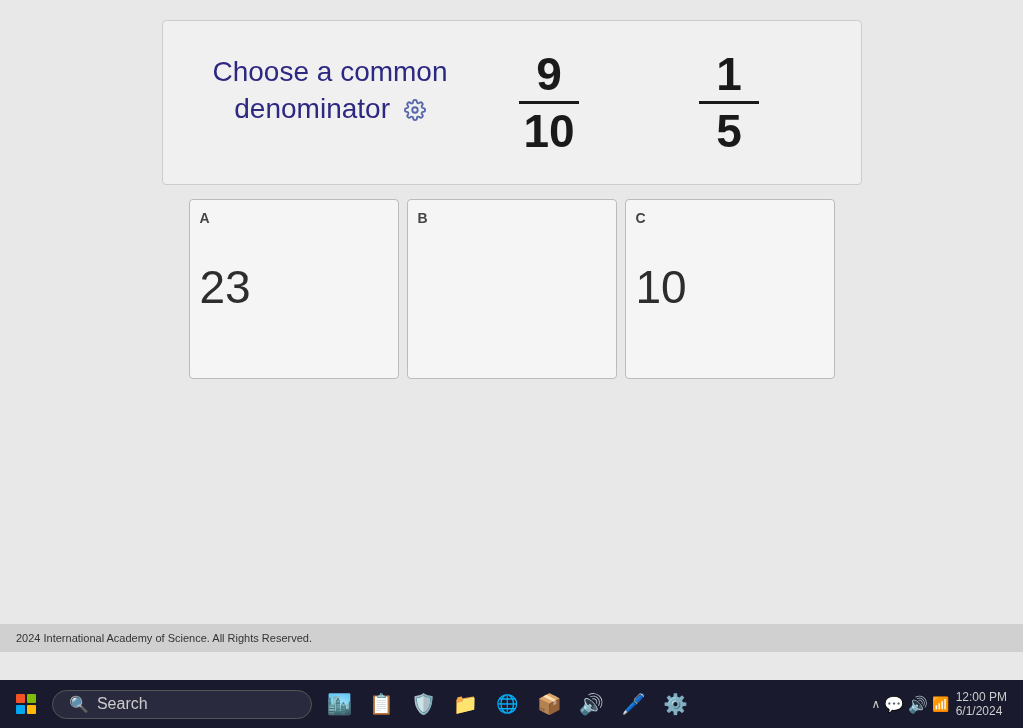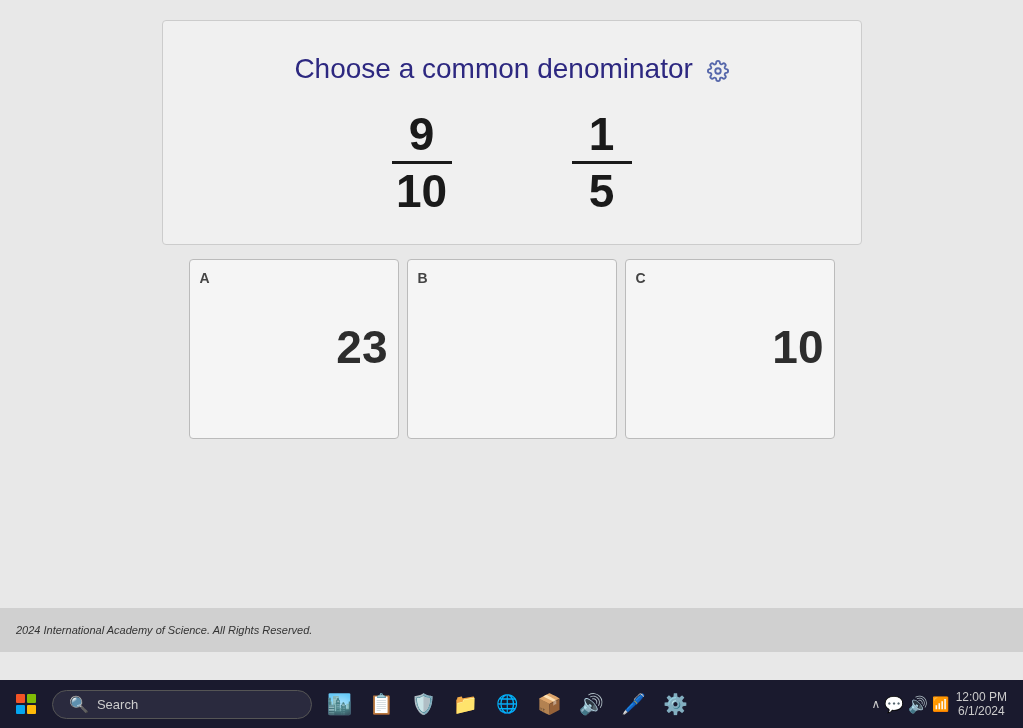--- a/index.html
+++ b/index.html
@@ -24,21 +24,21 @@
       padding-top: 20px;
     }
 
     .question-card {
       background: #f0f0f0;
       border: 1px solid #ccc;
       border-radius: 4px;
       width: 700px;
       padding: 30px 40px 30px 40px;
       display: flex;
-      flex-direction: column;
+      flex-direction: row;
       align-items: center;
       margin-bottom: 10px;
     }
 
     .question-title {
       font-size: 28px;
       font-weight: 400;
       color: #2d2880;
       text-align: center;
       margin-bottom: 24px;
@@ -111,37 +111,36 @@
 
     .answer-label {
       font-size: 14px;
       font-weight: 600;
       color: #444;
       margin-bottom: 4px;
     }
 
     .answer-value {
       font-size: 46px;
-      font-weight: 700;
+      font-weight: 400;
       color: #2d2d2d;
       width: 100%;
-      text-align: right;
+      text-align: left;
       margin-top: 30px;
     }
 
     .footer-bar {
       position: absolute;
       bottom: 76px;
       left: 0;
       width: 100%;
       background: #d0d0d0;
-      padding: 16px 16px;
+      padding: 8px 16px;
       font-size: 11px;
       color: #333;
-      font-style: italic;
     }
 
     .taskbar {
       position: absolute;
       bottom: 0;
       left: 0;
       width: 100%;
       height: 48px;
       background: #1a1a2e;
       display: flex;
@@ -169,21 +168,21 @@
       border-radius: 20px;
       padding: 4px 16px;
       gap: 8px;
       flex: 0 0 260px;
       cursor: pointer;
       border: 1px solid #555;
     }
 
     .taskbar-search-text {
       color: #ccc;
-      font-size: 13px;
+      font-size: 16px;
     }
 
     .taskbar-icons {
       display: flex;
       flex-direction: row;
       align-items: center;
       gap: 2px;
       margin-left: 4px;
     }
 
@@ -210,21 +209,21 @@
       display: flex;
       align-items: center;
       gap: 4px;
       color: #ccc;
       font-size: 14px;
     }
 
     .taskbar-clock {
       color: #ccc;
       font-size: 12px;
-      text-align: center;
+      text-align: left;
     }
 
     
     .win-logo {
       display: grid;
       grid-template-columns: 1fr 1fr;
       gap: 2px;
       width: 20px;
       height: 20px;
     }

